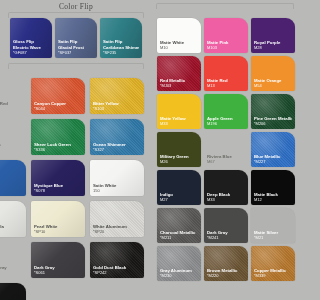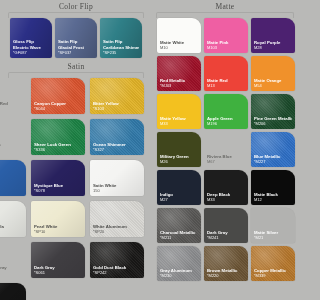--- a/index.html
+++ b/index.html
@@ -87,21 +87,20 @@
         <div class="chip flip" style="background: rgb(47, 127, 135);"></div>
         <div class="lbl">
           <span class="n">Satin Flip</span>
           <span class="n">Caribbean Shimmer</span>
           <span class="c">*SF235</span>
         </div>
       </div>
     </div>
 
   <div class="sec-head" style="left:8px;top:62px;width:136px;">
-    <div class="sec-title">Satin</div>
     <div class="bracket"></div>
   </div>
   <div class="grid" id="grid-satin" style="left:-28px;top:78px;width:172px;grid-template-columns:repeat(3,54px);grid-auto-rows:36px;gap:5px 5px;">
       <div class="cell dark noswatch">
         <div class="lbl">
           <span class="n">Smoldering Red</span>
           <span class="c">*S363</span>
         </div>
       </div>
       <div class="cell light">
@@ -199,21 +198,20 @@
           <span class="n">Gold Dust Black</span>
           <span class="c">*SP242</span>
         </div>
       </div>
       <div class="cell light">
         <div class="chip sheen" style="background: rgb(20, 20, 20);"></div>
       </div>
     </div>
 
   <div class="sec-head" style="left:156px;top:2px;width:138px;">
-    <div class="sec-title">Matte</div>
     <div class="bracket"></div>
   </div>
   <div class="grid" id="grid-matte" style="left:157px;top:18px;width:138px;grid-template-columns:repeat(3,44px);grid-auto-rows:35px;gap:3px 3px;">
       <div class="cell dark">
         <div class="chip " style="background: rgb(251, 251, 249);"></div>
         <div class="lbl">
           <span class="n">Matte White</span>
           <span class="c">M10</span>
         </div>
       </div>

